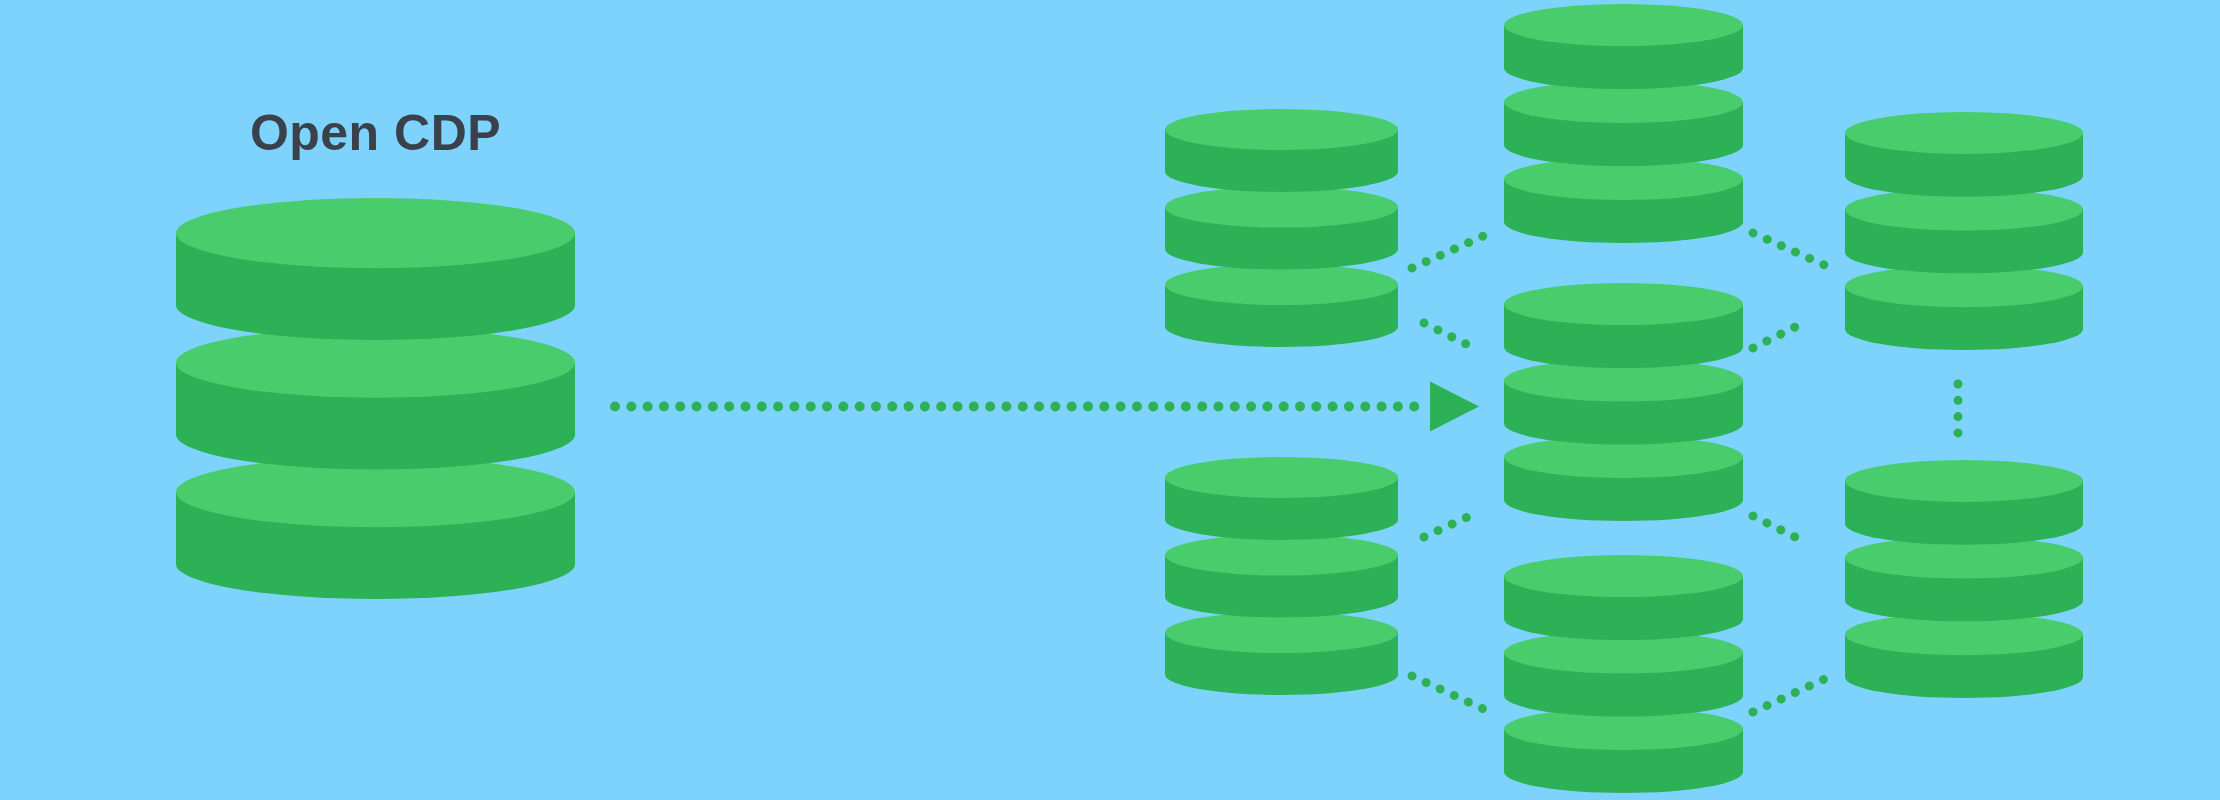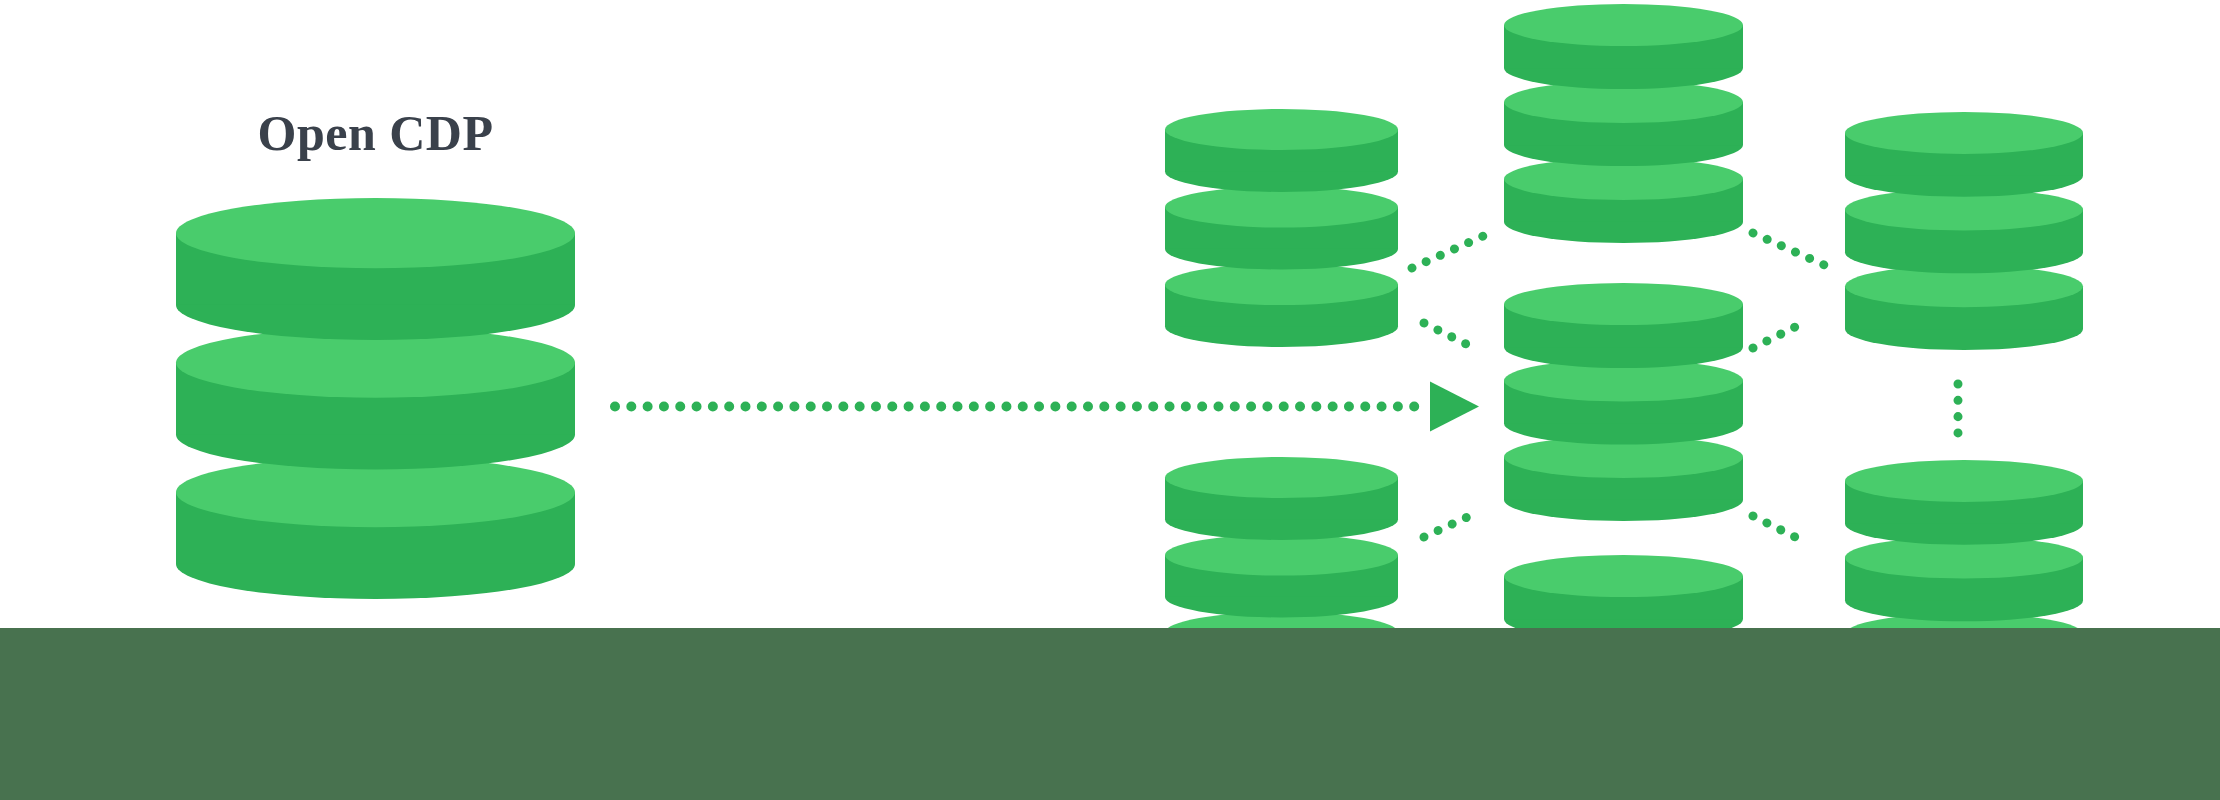--- a/index.html
+++ b/index.html
@@ -3,24 +3,24 @@
 <meta charset="utf-8">
 <style>
   html, body {
     margin: 0;
     padding: 0;
     background: #48724F;
   }
   .canvas {
     position: relative;
     width: 2220px;
-    height: 628px;
-    background: #ffffff;
+    height: 800px;
+    background: #7dd3fc;
     overflow: hidden;
-    font-family: Liberation Serif, serif;
+    font-family: Liberation Sans, sans-serif;
   }
   .source-label {
     position: absolute;
     top: 104px;
     text-align: center;
     font-size: 50px;
     font-weight: 700;
     letter-spacing: 0.5px;
     color: #3A414B;
     user-select: none;

